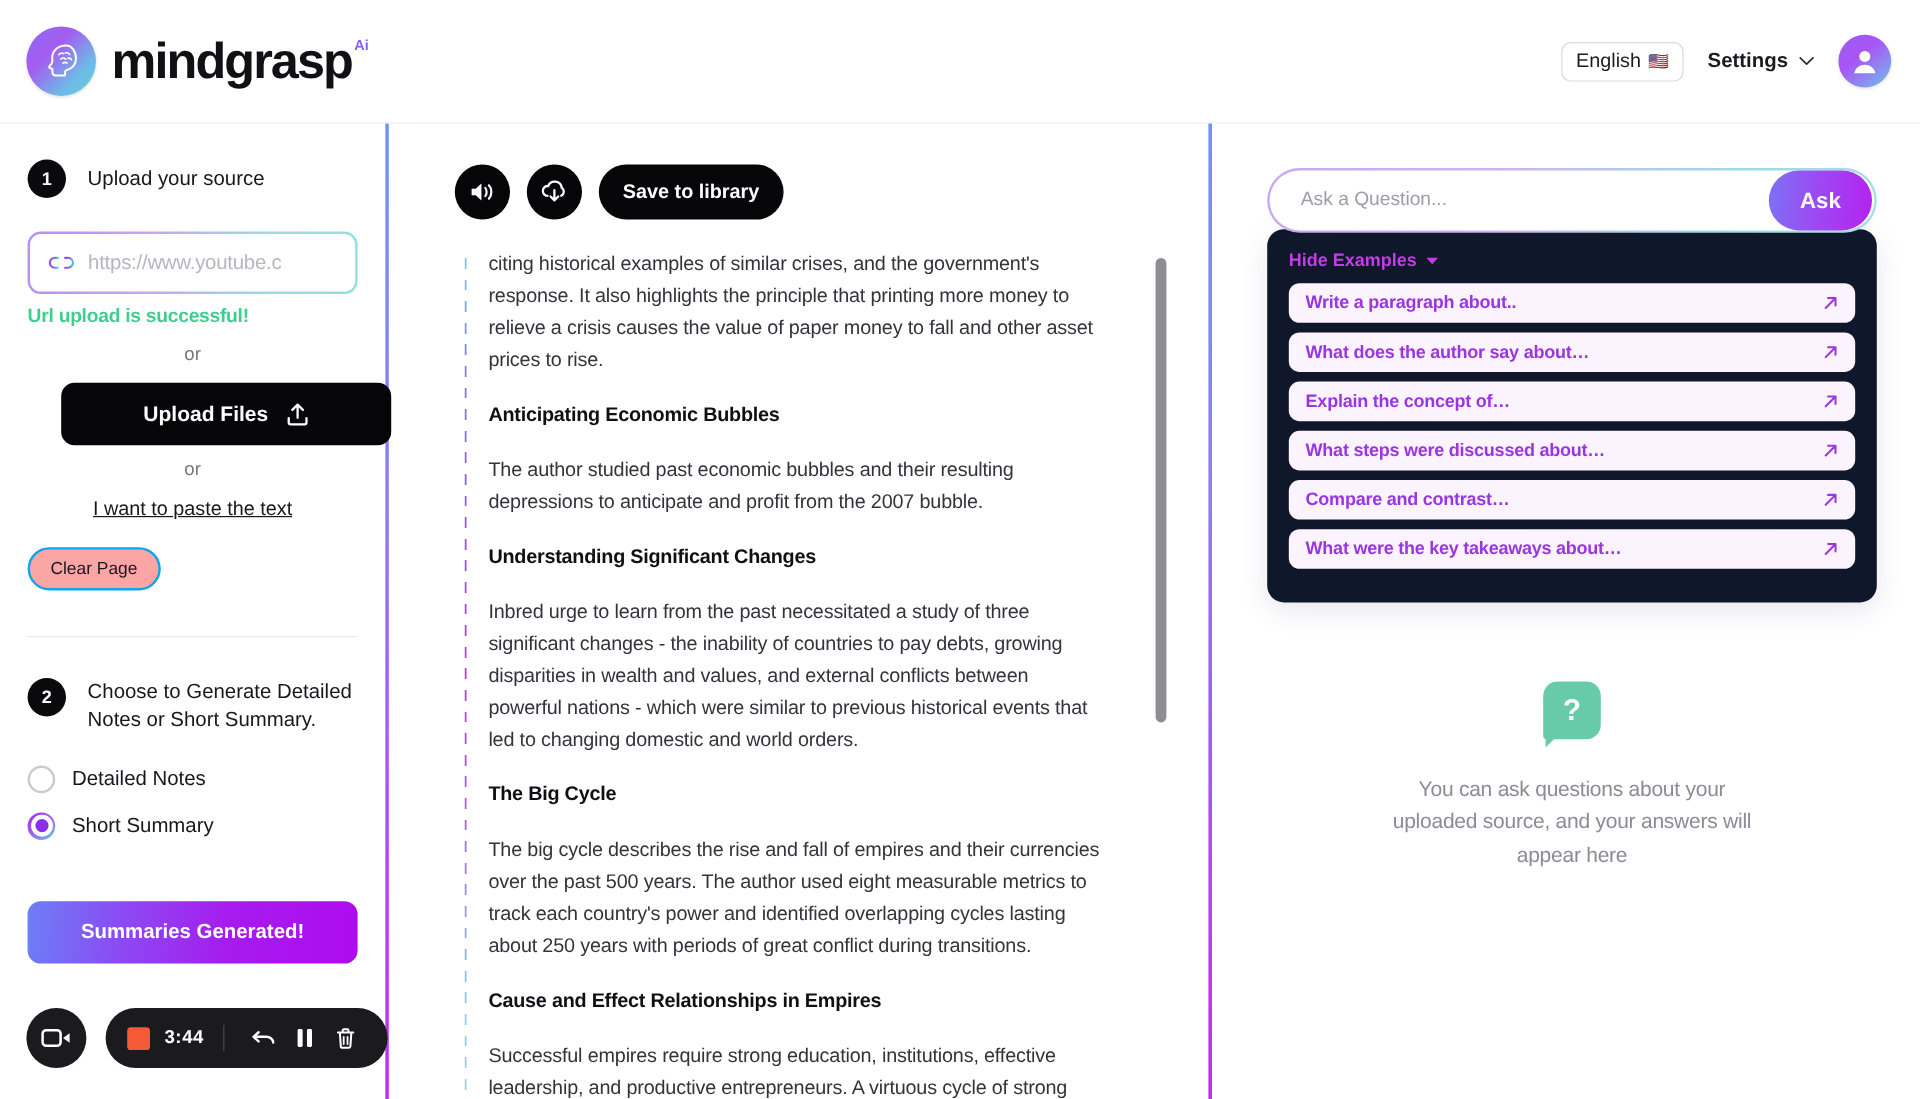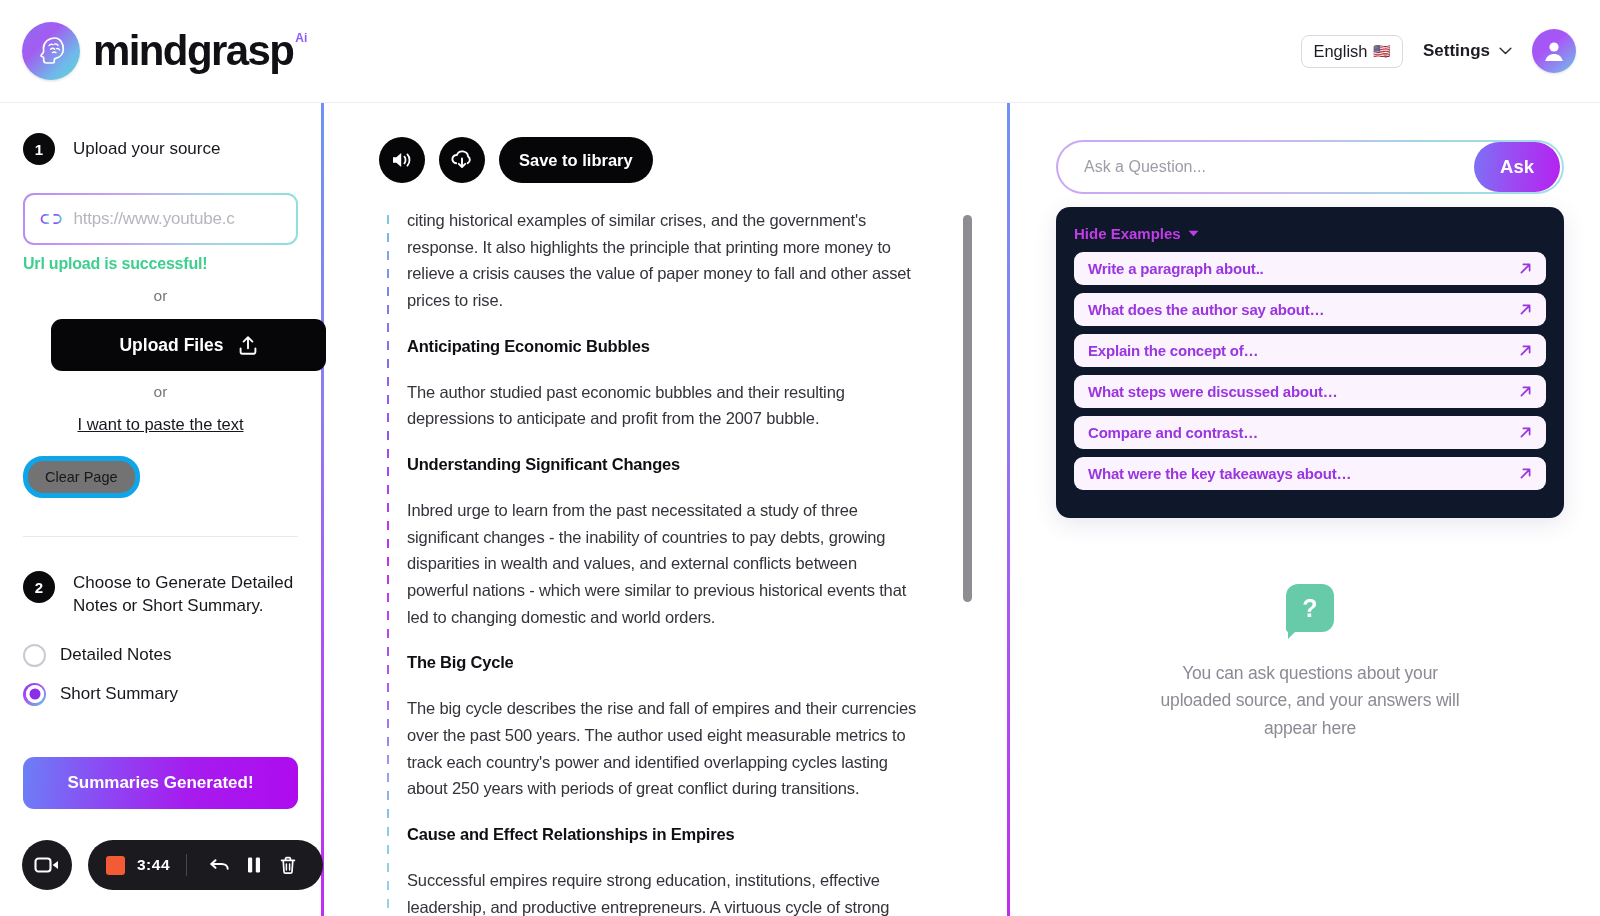--- a/index.html
+++ b/index.html
@@ -99,21 +99,21 @@
     width:100%; height:52px; border:none; border-radius:11px;
     background:#060608; color:#fff; font-size:17.5px; font-weight:700;
     display:flex; align-items:center; justify-content:center; gap:14px;
     cursor:pointer; font-family:"Liberation Sans", sans-serif;margin-left:28px;
   }
   .paste-link {
     display:block; text-align:center; font-size:16.5px; color:#17171d;
     text-decoration:underline; cursor:pointer; margin-bottom:22px;
   }
   .clear-btn {
-    border:5px solid #0ea5e9; background:#737373; border-radius:20px;
+    border:2px solid #0ea5e9; background:#fca5a5; border-radius:20px;
     padding:8px 17px; font-size:14.5px; color:#17171d; cursor:pointer;
     font-family:"Liberation Sans", sans-serif; font-weight:500;
   }
   .hr { height:1px; background:#e9e9ef; margin:38px 0 34px; border:none; }
 
   .radio-row { display:flex; align-items:center; gap:14px; margin-bottom:16px; cursor:pointer; }
   .radio {
     width:23px; height:23px; min-width:23px; border-radius:50%;
     border:2px solid #c9c9d2; background:#fff;
   }
@@ -199,21 +199,21 @@
     position:absolute; left:659px; top:334px; width:2px; height:22px;
     z-index:22; pointer-events:none;
   }
 
   
   .rightpanel {
     position:absolute; left:1010px; top:103px; width:590px; height:813px;
     background:#fff; padding:37px 36px 0 46px;
   }
   .ask-wrap {
-    position:relative; height:54px; margin-bottom:16px;
+    position:relative; height:54px; margin-bottom:0;
     padding:2px; border-radius:27px;
     background: linear-gradient(95deg,#C9A7F4 0%,#CBB4F2 40%,#9FD9E4 75%,#A5DEE6 100%);
   }
   .ask-inner {
     width:100%; height:100%; border-radius:25px; background:#fff;
     display:flex; align-items:center; padding-left:26px; padding-right:2px;
   }
   .ask-input {
     flex:1; border:none; outline:none; background:transparent;
     font-size:16px; color:#4a4a55; font-family:"Liberation Sans", sans-serif;

